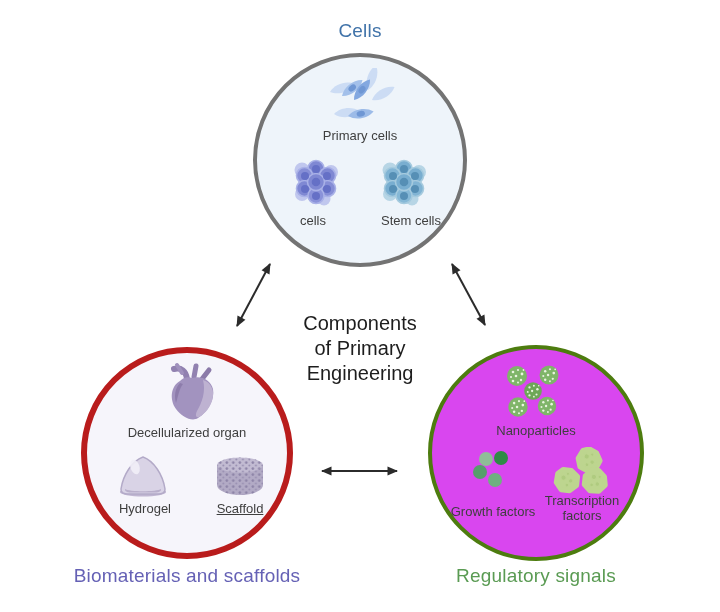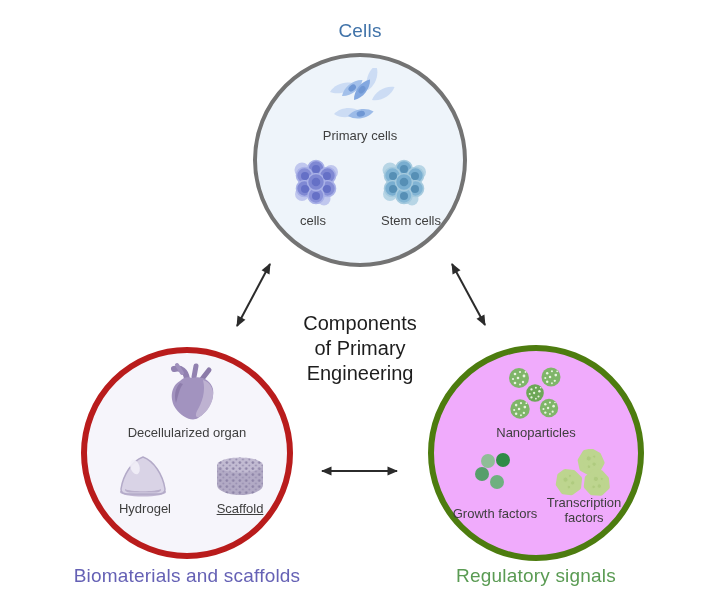--- a/index.html
+++ b/index.html
@@ -3,21 +3,21 @@
 <meta charset="utf-8">
 <style>
   html,body { margin:0; padding:0; background:#ffffff; }
   .canvas {
     position:relative; width:720px; height:612px; background:#ffffff;
     font-family:"Liberation Sans", sans-serif; overflow:hidden;
   }
   .circle { position:absolute; border-radius:50%; box-sizing:border-box; }
   .c-cells { left:253px; top:53px;  width:214px; height:214px; background:#eef4fa; border:4px solid #737373; }
   .c-bio   { left:81px;  top:347px; width:212px; height:212px; background:#f6f5fb; border:6px solid #b91c1c; }
-  .c-reg   { left:428px; top:345px; width:216px; height:216px; background:#f0abfc; border:6px solid #4d7c0f; }
+  .c-reg   { left:428px; top:345px; width:216px; height:216px; background:#d946ef; border:4px solid #4d7c0f; }
 
   .g-heading { position:absolute; font-size:19px; font-weight:normal; text-align:center; letter-spacing:.2px; }
   .h-cells { left:253px; top:20px;  width:214px; color:#4173a9; }
   .h-bio   { left:37px;  top:565px; width:300px; color:#6561b5; }
   .h-reg   { left:386px; top:565px; width:300px; color:#5a9b53; }
 
   .center-title {
     position:absolute; left:258px; top:311px; width:204px; text-align:center;
     font-size:20px; font-weight:normal; color:#1d1d1d; line-height:25px;
   }

